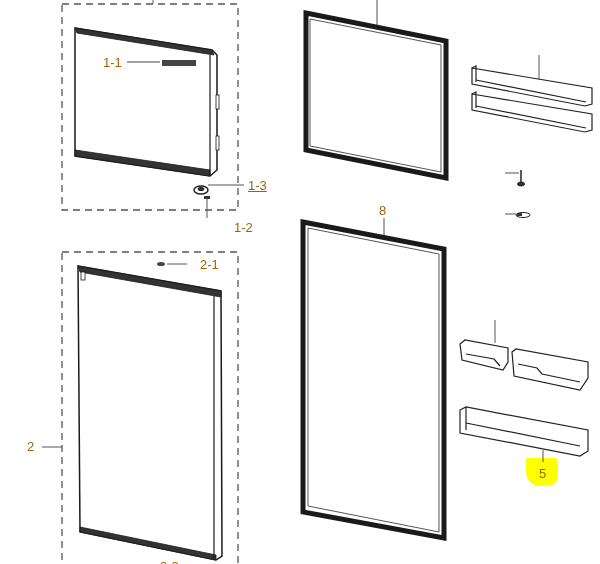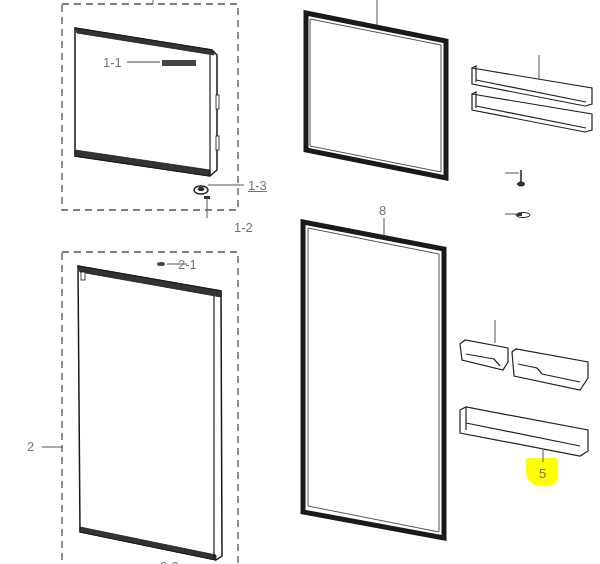--- a/index.html
+++ b/index.html
@@ -1,19 +1,19 @@
 <!DOCTYPE html>
 <html><head>
 <meta charset="utf-8">
 <style>
   html, body { margin:0; padding:0; background:#ffffff; }
   body { width:600px; height:564px; position:relative; overflow:hidden;
          font-family:"Liberation Sans", sans-serif; }
   svg { position:absolute; left:0; top:0; }
-  .lbl { position:absolute; font-size:13px; color:#737373; line-height:1; white-space:nowrap; }
+  .lbl { position:absolute; font-size:13px; color:#a16207; line-height:1; white-space:nowrap; }
   .hl { position:absolute; background:#ffff00; }
 </style>
 </head>
 <body>
 
 <svg width="600" height="564" viewBox="0 0 600 564" xmlns="http://www.w3.org/2000/svg">
 
   <g fill="none" stroke="#555" stroke-width="1.3" stroke-dasharray="7,5">
     <rect x="62" y="4" width="176" height="206"></rect>
   </g>
@@ -105,17 +105,17 @@
 </svg>
 
 <div class="hl" style="left:526px;top:458px;width:32px;height:28px;border-radius:2px 4px 10px 14px;"></div>
 <svg width="600" height="564" style="pointer-events:none">
   <line x1="543" y1="450" x2="543" y2="462" stroke="#555" stroke-width="1"></line>
 </svg>
 
 <div class="lbl" style="left:103px;top:56px;">1-1</div>
 <div class="lbl" style="left:248px;top:179px;text-decoration:underline;">1-3</div>
 <div class="lbl" style="left:197px;top:221px;margin-left:37px;">1-2</div>
-<div class="lbl" style="left:178px;top:258px;">2-1</div>
+<div class="lbl" style="left:200px;top:258px;">2-1</div>
 <div class="lbl" style="left:27px;top:440px;">2</div>
 <div class="lbl" style="left:379px;top:204px;">8</div>
 <div class="lbl" style="left:539px;top:467px;">5</div>
 <div class="lbl" style="left:160px;top:560px;">2-2</div>
 
 </body></html>

